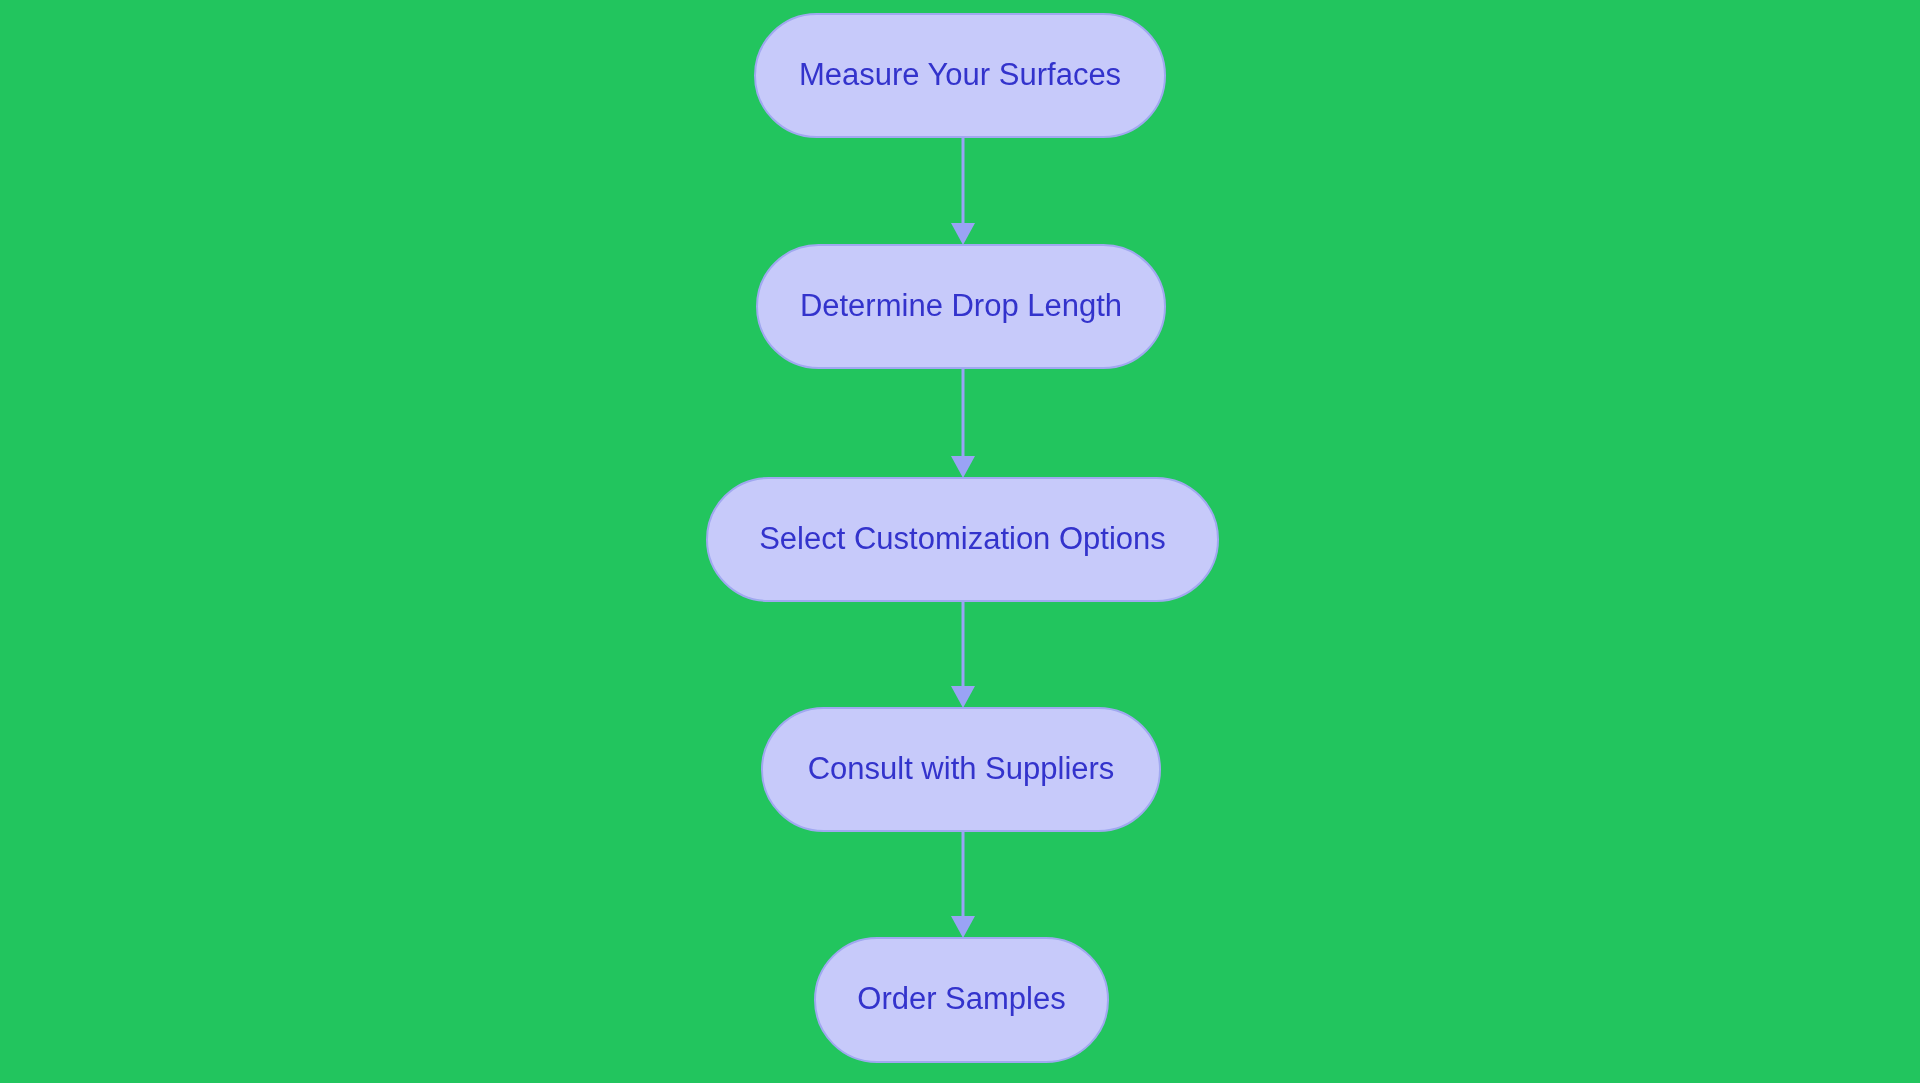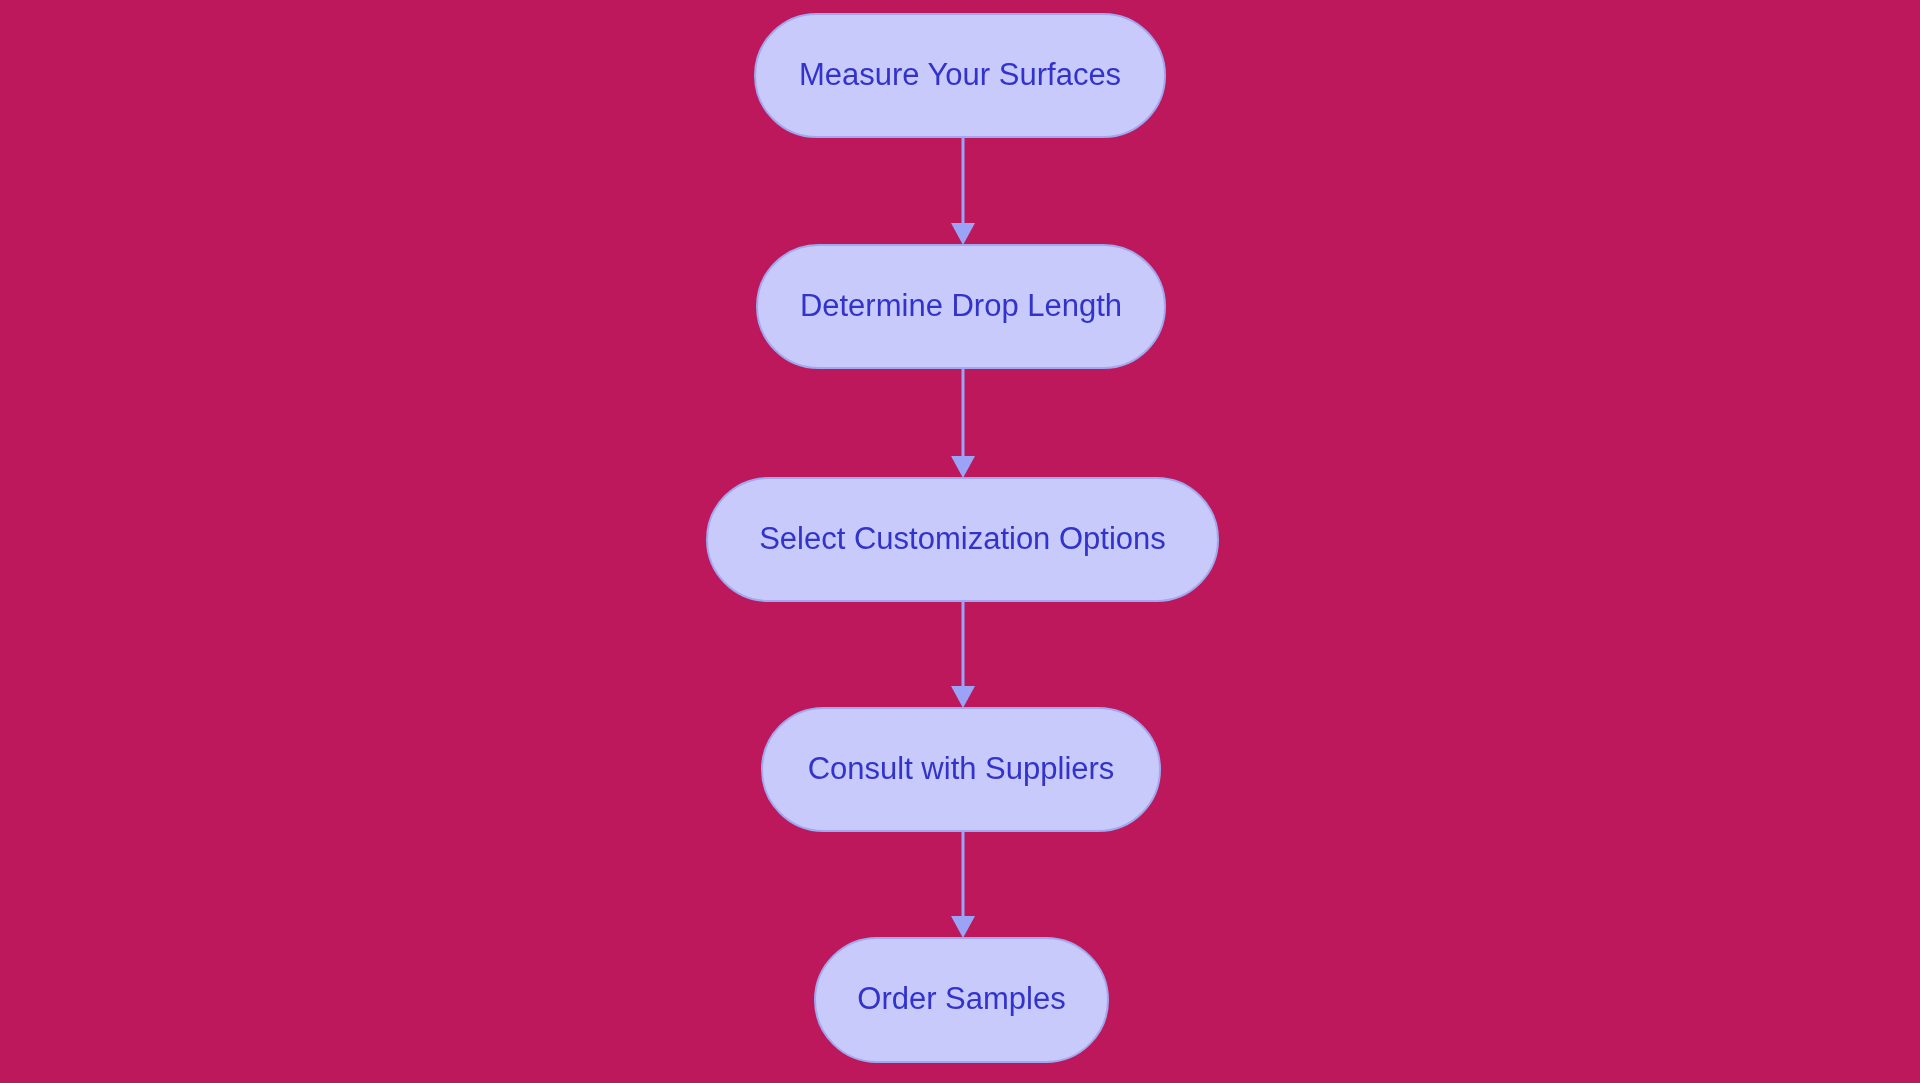--- a/index.html
+++ b/index.html
@@ -8,21 +8,21 @@
     padding: 0;
     background: #ffffff;
   }
   body {
     font-family: "Liberation Sans", sans-serif;
   }
   #canvas {
     position: relative;
     width: 1920px;
     height: 1083px;
-    background: #be185d;
+    background: #22c55e;
     overflow: hidden;
   }
   #flow-svg {
     position: absolute;
     top: 0;
     left: 0;
     width: 1920px;
     height: 1083px;
   }
   .node-shape {

